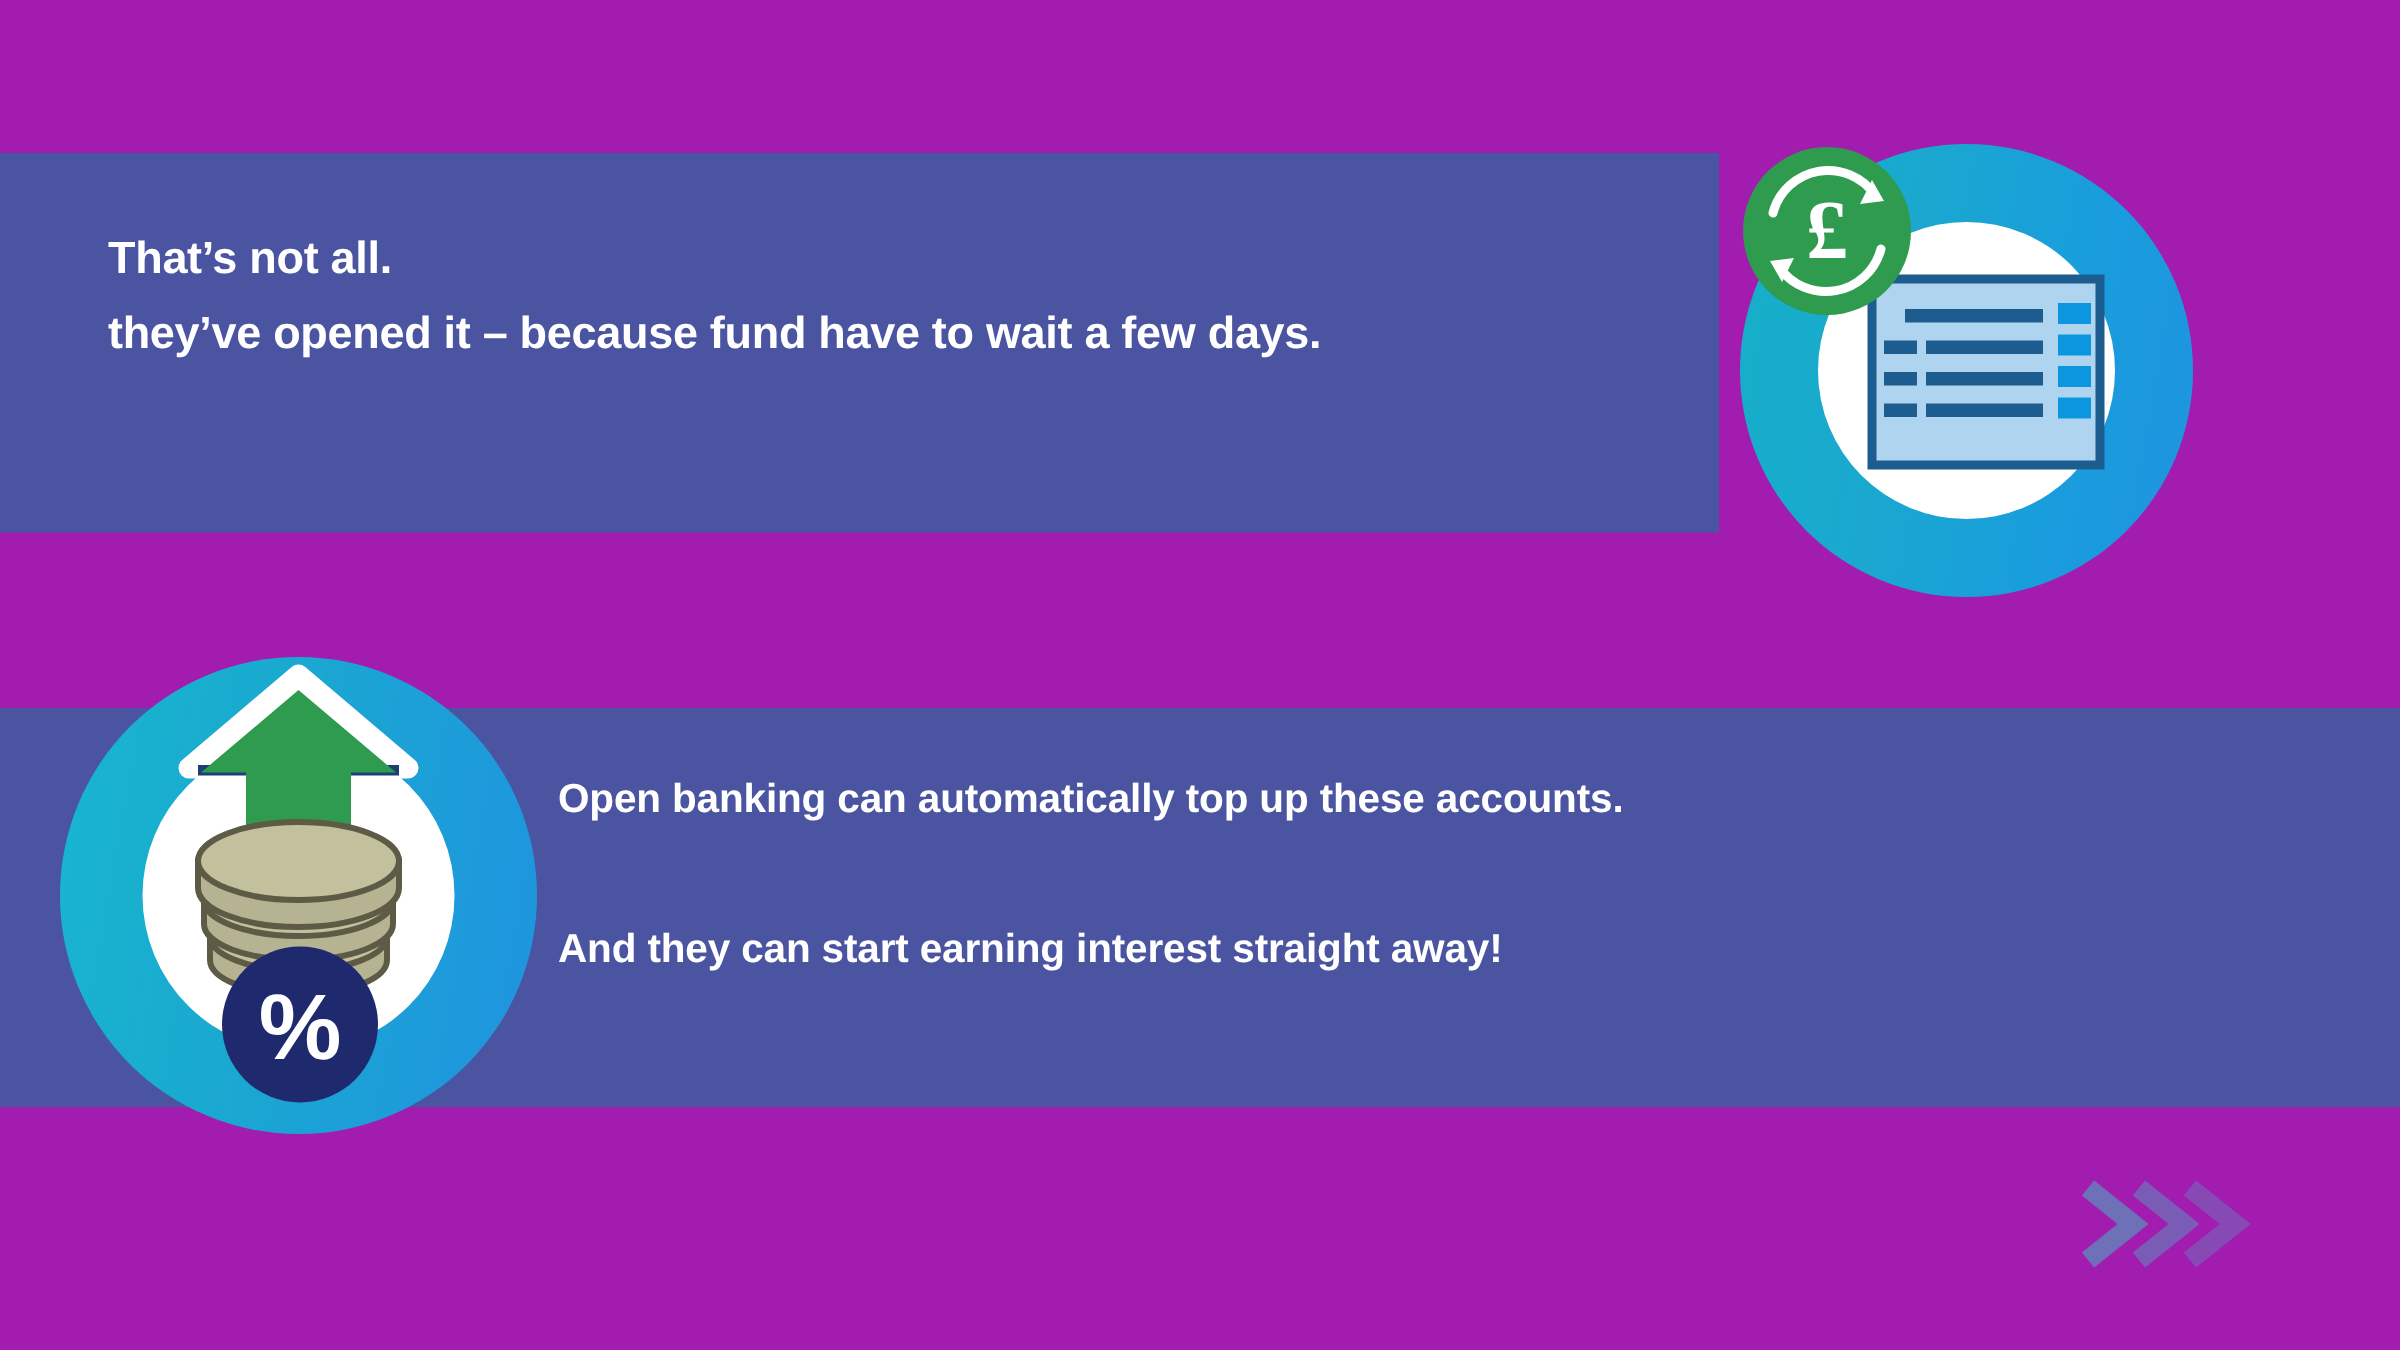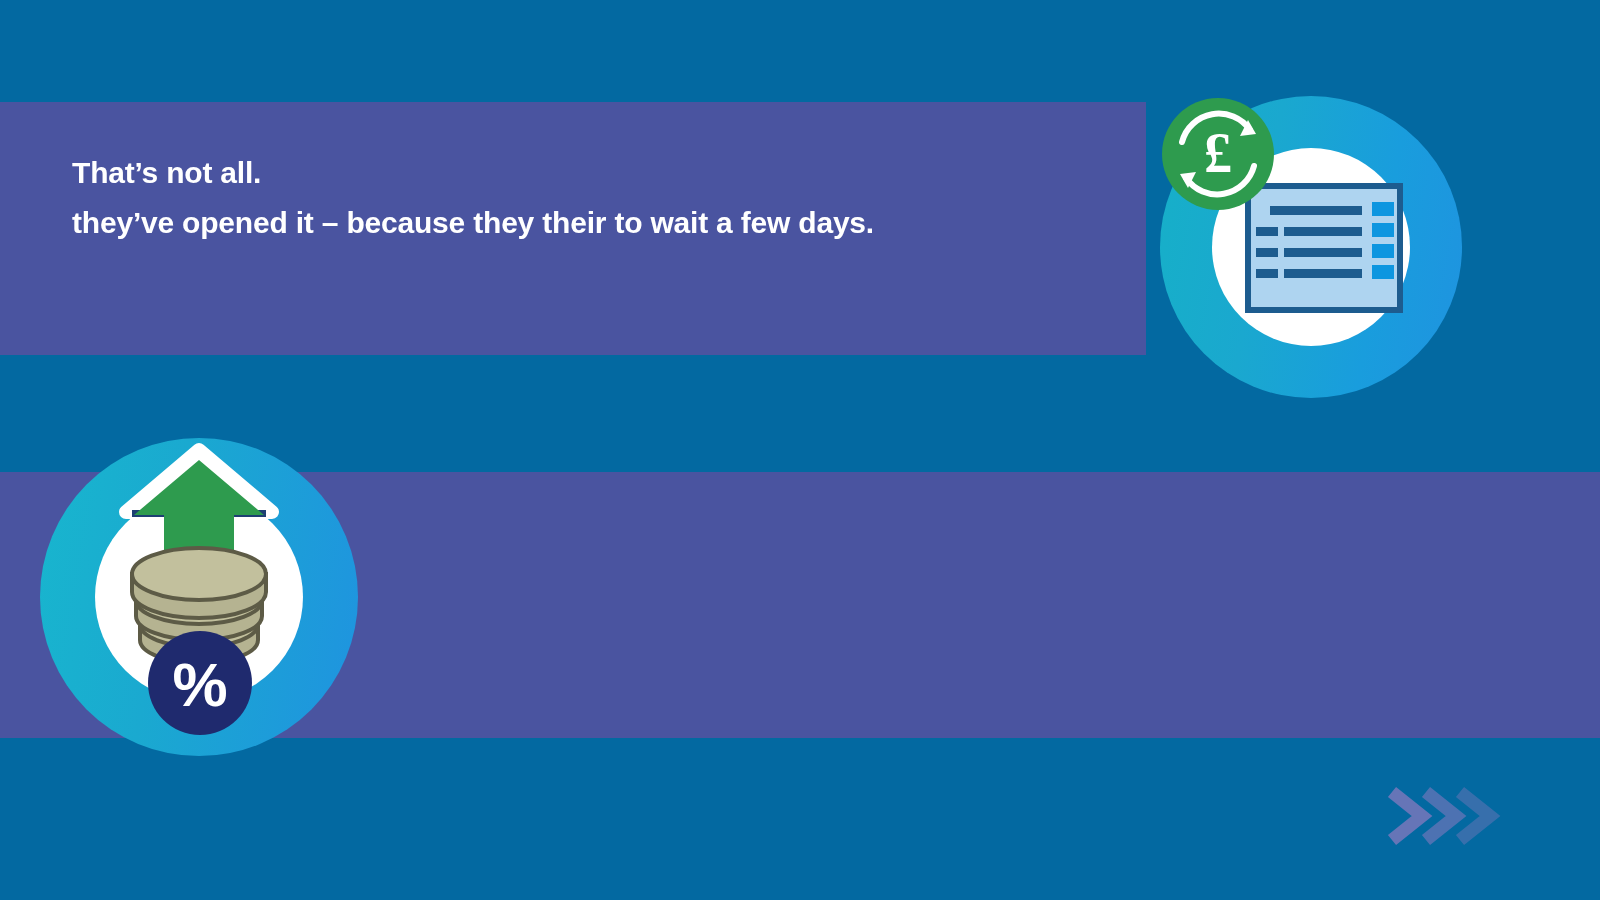--- a/index.html
+++ b/index.html
@@ -5,21 +5,21 @@
   * { margin:0; padding:0; box-sizing:border-box; }
   html, body {
     width:1600px; height:900px;
     overflow:hidden;
     background:#131389;
     font-family:"Liberation Sans", sans-serif;
   }
   #slide {
     position:relative;
     width:1600px; height:900px;
-    background:#0369a1;
+    background:#a21caf;
     overflow:hidden;
   }
 
   
   .panel {
     position:absolute;
     background:#4a54a0;
   }
   #panel-top    { left:0;   top:102px; width:1146px; height:253px; }
   #panel-bottom { left:0;   top:472px; width:1600px; height:266px; }
@@ -100,23 +100,28 @@
 </head>
 <body>
 
 <div id="slide">
 
   <div id="panel-top" class="panel"></div>
   <div id="panel-bottom" class="panel"></div>
 
   <div id="top-text">
     <div class="line">That’s not all.</div>
-    <div class="line">they’ve opened it – because they their to wait a few days.</div>
+    <div class="line">they’ve opened it – because fund have to wait a few days.</div>
   </div>
 
+  <div id="bottom-text">
+    <div class="line">Open banking can automatically top up these accounts.</div>
+    <div class="spacer"></div>
+    <div class="line">And they can start earning interest straight away!</div>
+  </div>
 
   <div id="icon-ledger" class="icon-circle">
     <div class="inner-white"></div>
 
     <svg class="icon-svg" width="302" height="302" viewBox="0 0 302 302">
 
       <rect x="88" y="90" width="152" height="124" fill="#aed4f0" stroke="#1d5c8f" stroke-width="6"></rect>
 
       <rect x="110" y="110" width="92" height="9" fill="#1d5c8f"></rect>
       <rect x="96" y="131" width="22" height="9" fill="#1d5c8f"></rect>

